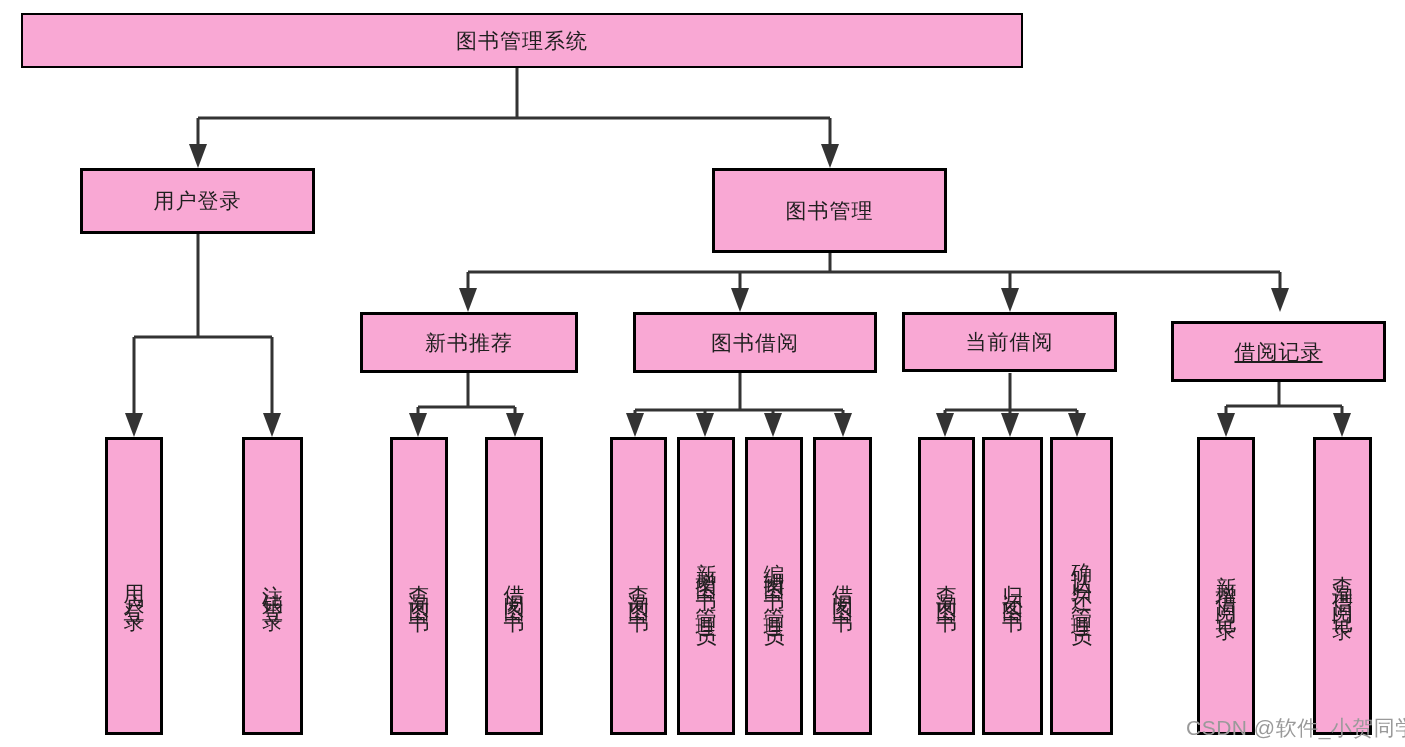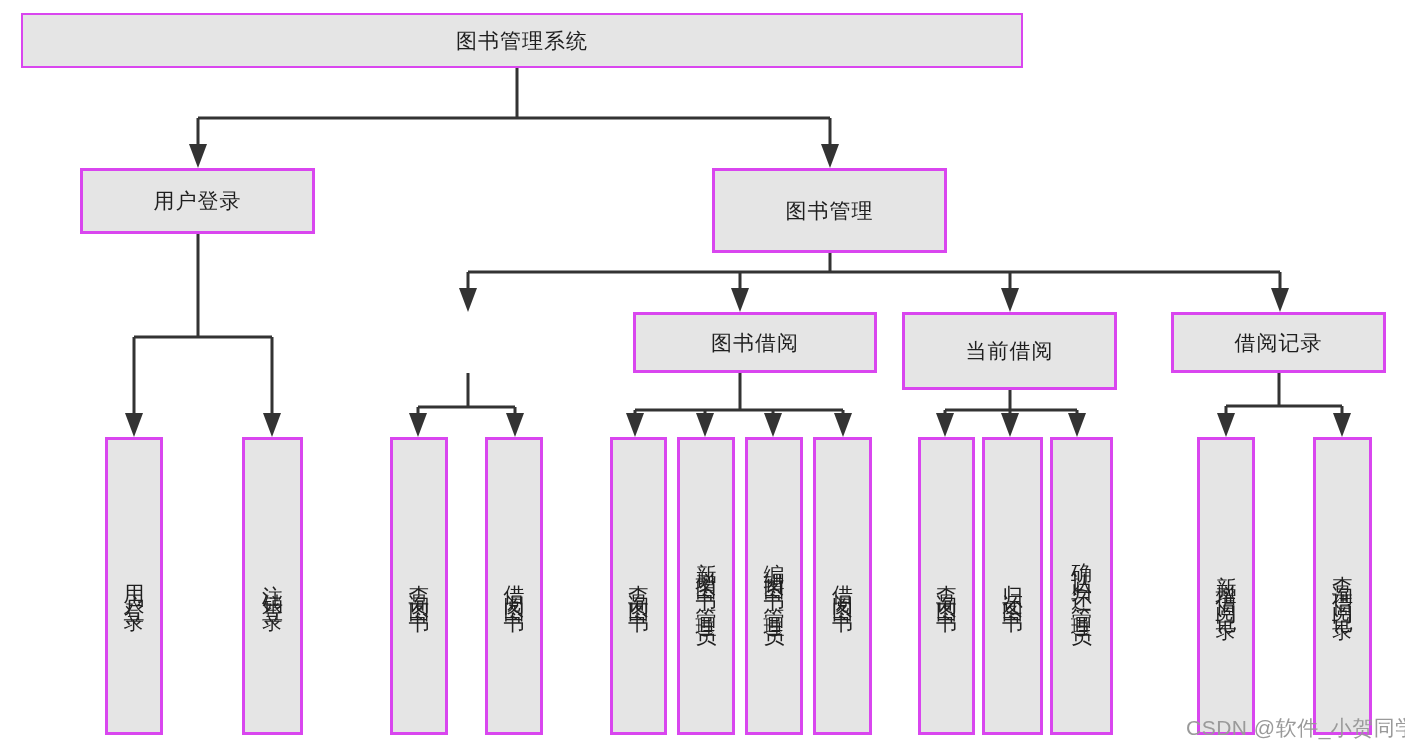--- a/index.html
+++ b/index.html
@@ -16,22 +16,22 @@
     font-family:"Liberation Sans","DejaVu Sans",sans-serif;
     color:var(--text);
     overflow:hidden;
   }
   svg.wires{position:absolute;left:0;top:0;width:1405px;height:747px;}
   svg.wires path{stroke:var(--line);stroke-width:3;fill:none;}
   svg.wires polygon{fill:var(--line);stroke:none;}
   .node{
     position:absolute;
     box-sizing:border-box;
-    border:3px solid #d946ef;
-    background:#e5e5e5;
+    border:3px solid #000000;
+    background:#f9a8d4;
     display:flex;align-items:center;justify-content:center;
     font-size:21px;
     letter-spacing:1px;
     white-space:nowrap;
   }
   .node.root{border-width:2px;font-size:21px;}
   .leaf{
     writing-mode:vertical-rl;
     text-orientation:mixed;
     letter-spacing:9px;
@@ -100,23 +100,24 @@
       <polygon points="1217,413 1235,413 1226,437"></polygon>
       <polygon points="1333,413 1351,413 1342,437"></polygon>
     </g>
   </svg>
 
   <div class="node root" style="left:21px;top:13px;width:1002px;height:55px;">图书管理系统</div>
 
   <div class="node" style="left:80px;top:168px;width:235px;height:66px;">用户登录</div>
   <div class="node" style="left:712px;top:168px;width:235px;height:85px;">图书管理</div>
 
+  <div class="node" style="left:360px;top:312px;width:218px;height:61px;">新书推荐</div>
   <div class="node" style="left:633px;top:312px;width:244px;height:61px;">图书借阅</div>
-  <div class="node" style="left:902px;top:312px;width:215px;height:78px;">当前借阅</div>
-  <div class="node" style="left:1171px;top:312px;width:215px;height:61px;">借阅记录</div>
+  <div class="node" style="left:902px;top:312px;width:215px;height:60px;">当前借阅</div>
+  <div class="node" style="left:1171px;top:321px;width:215px;height:61px;text-decoration:underline;">借阅记录</div>
 
   <div class="node leaf" style="left:105px;top:437px;width:58px;height:298px;">用户登录</div>
   <div class="node leaf" style="left:242px;top:437px;width:61px;height:298px;">注销登录</div>
 
   <div class="node leaf" style="left:390px;top:437px;width:58px;height:298px;">查询图书</div>
   <div class="node leaf" style="left:485px;top:437px;width:58px;height:298px;">借阅图书</div>
 
   <div class="node leaf" style="left:610px;top:437px;width:57px;height:298px;">查询图书</div>
   <div class="node leaf" style="left:677px;top:437px;width:58px;height:298px;">新增图书（管理员）</div>
   <div class="node leaf" style="left:745px;top:437px;width:58px;height:298px;">编辑图书（管理员）</div>

